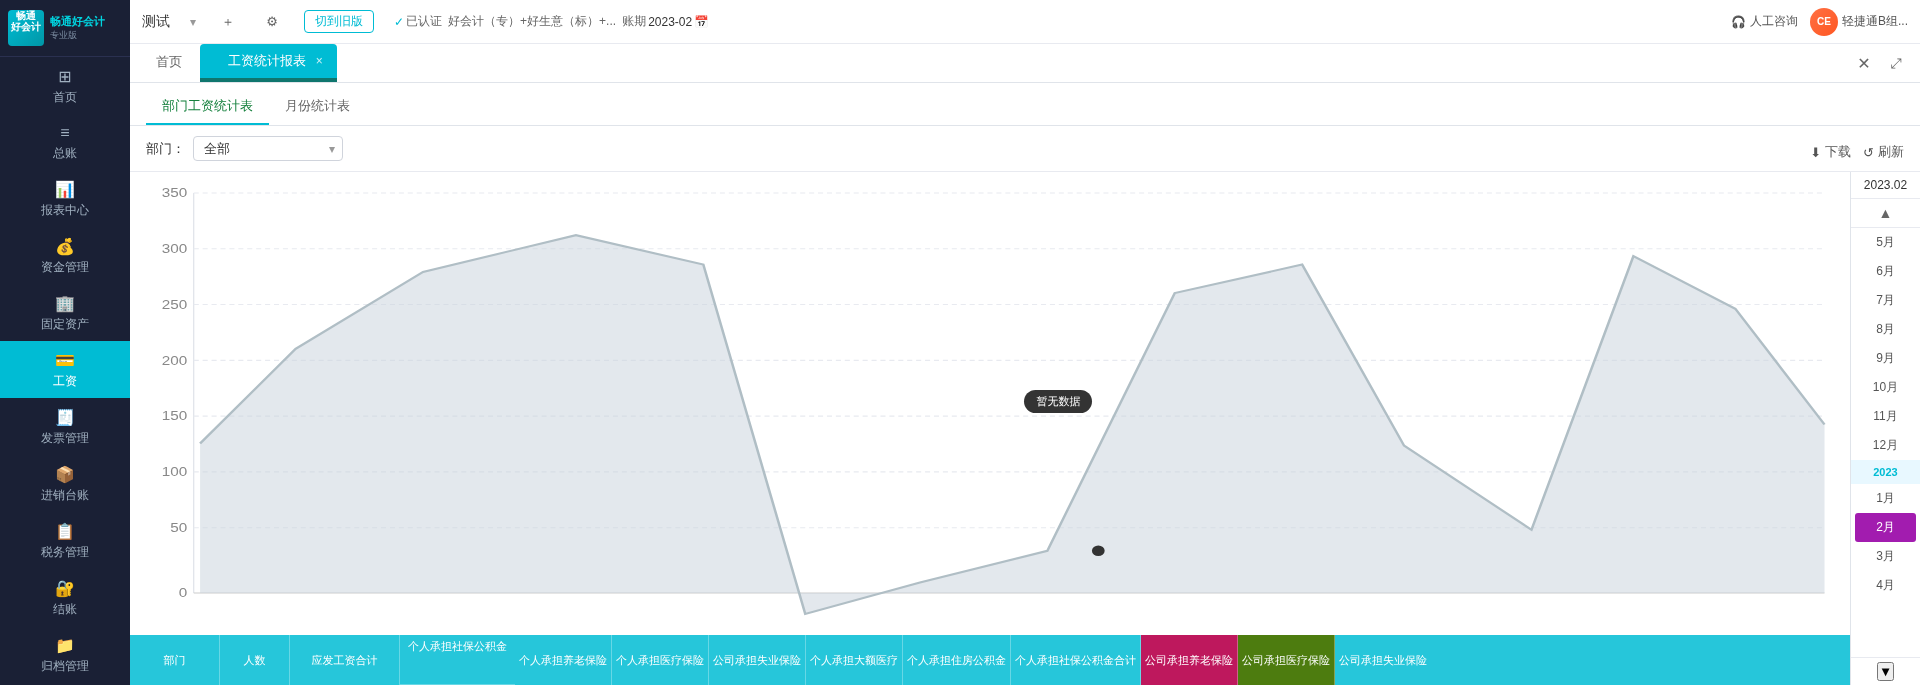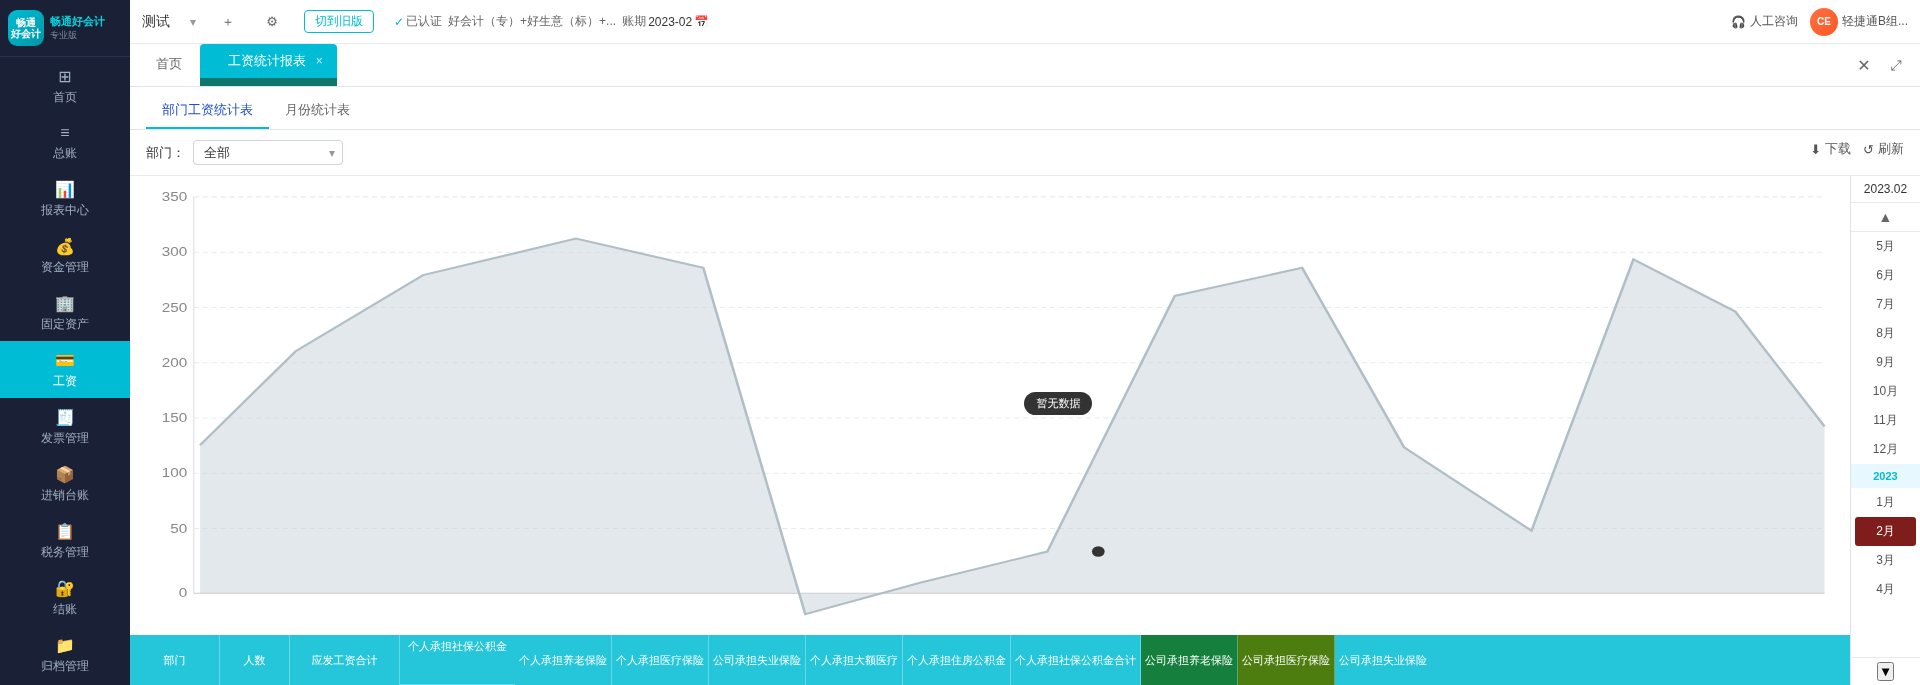--- a/index.html
+++ b/index.html
@@ -18,22 +18,22 @@
     .sidebar-logo {
       padding: 10px 8px;
       border-bottom: 1px solid #2a3050;
       display: flex;
       align-items: center;
       gap: 6px;
     }
     .sidebar-logo .logo-icon {
       width: 36px; height: 36px;
       background: linear-gradient(135deg, #00bcd4, #0097a7);
-      border-radius: 9px;
-      display: flex; align-items: center; justify-content: center;
+      border-radius: 4px;
+      display: flex; align-items: flex-start; justify-content: center;
       color: white; font-size: 10px; font-weight: bold; line-height: 1.1; text-align: center;
     }
     .sidebar-logo .logo-text {
       color: #00d4e0;
       font-size: 11px;
       font-weight: bold;
       line-height: 1.3;
     }
     .sidebar-logo .logo-sub {
       color: #7a8ba0;
@@ -130,21 +130,21 @@
       font-size: 13px;
       cursor: pointer;
       color: #666;
       border-bottom: 2px solid transparent;
       white-space: nowrap;
     }
     .tab-item.active {
       background: #00bcd4;
       color: #fff;
       border-radius: 4px 4px 0 0;
-      border-bottom: 8px solid #0f766e;
+      border-bottom: 4px solid #0f766e;
       padding-left: 28px;
     }
     .tab-close {
       margin-left: 6px;
       font-size: 12px;
       color: rgba(255,255,255,0.8);
       cursor: pointer;
     }
 
     
@@ -167,31 +167,31 @@
       flex-shrink: 0;
     }
     .sub-tab {
       padding: 6px 16px 8px;
       font-size: 13px;
       cursor: pointer;
       color: #666;
       border-bottom: 2px solid transparent;
     }
     .sub-tab.active {
-      color: #1d4ed8;
+      color: #15803d;
       border-bottom: 2px solid #00bcd4;
       font-weight: 500;
     }
 
     
     .filter-row {
       background: #fff;
       padding: 10px 16px;
       display: flex;
-      align-items: flex-start;
+      align-items: flex-end;
       gap: 12px;
       border-bottom: 1px solid #e8eaf0;
       flex-shrink: 0;
       justify-content: space-between;
     }
     .filter-left { display: flex; align-items: center; gap: 8px; }
     .filter-label { font-size: 13px; color: #333; }
     .filter-select {
       border: 1px solid #d0d4dc;
       border-radius: 4px;
@@ -263,21 +263,21 @@
     }
     .month-list { flex: 1; overflow-y: auto; }
     .month-item {
       padding: 6px 0;
       text-align: center;
       font-size: 12px;
       color: #555;
       cursor: pointer;
     }
     .month-item.active {
-      background: #7f1d1d;
+      background: #a21caf;
       color: #fff;
       border-radius: 3px;
       margin: 0 4px;
     }
     .month-item.year-header {
       background: #e8f8ff;
       color: #00bcd4;
       font-weight: bold;
       font-size: 11px;
     }
@@ -537,21 +537,21 @@
             <div style="display:flex;flex:1;">
               <div class="th-group-cell">个人承担养老保险</div>
               <div class="th-group-cell">个人承担医疗保险</div>
               <div class="th-group-cell">公司承担失业保险</div>
               <div class="th-group-cell">个人承担大额医疗</div>
               <div class="th-group-cell">个人承担住房公积金</div>
               <div class="th-group-cell">个人承担社保公积金合计</div>
             </div>
           </div>
 
-          <div class="th-group-cell" style="background:#15803d;border-right:1px solid rgba(255,255,255,0.3);">公司承担养老保险</div>
+          <div class="th-group-cell" style="background:#be185d;border-right:1px solid rgba(255,255,255,0.3);">公司承担养老保险</div>
           <div class="th-group-cell" style="background:#4d7c0f;border-right:1px solid rgba(255,255,255,0.3);">公司承担医疗保险</div>
           <div class="th-group-cell" style="background:#26c6da;">公司承担失业保险</div>
         </div>
       </div>
 
       <div class="right-panel">
         <div class="right-panel-year">2023.02</div>
         <div class="right-panel-nav">
           <button>▲</button>
         </div>

